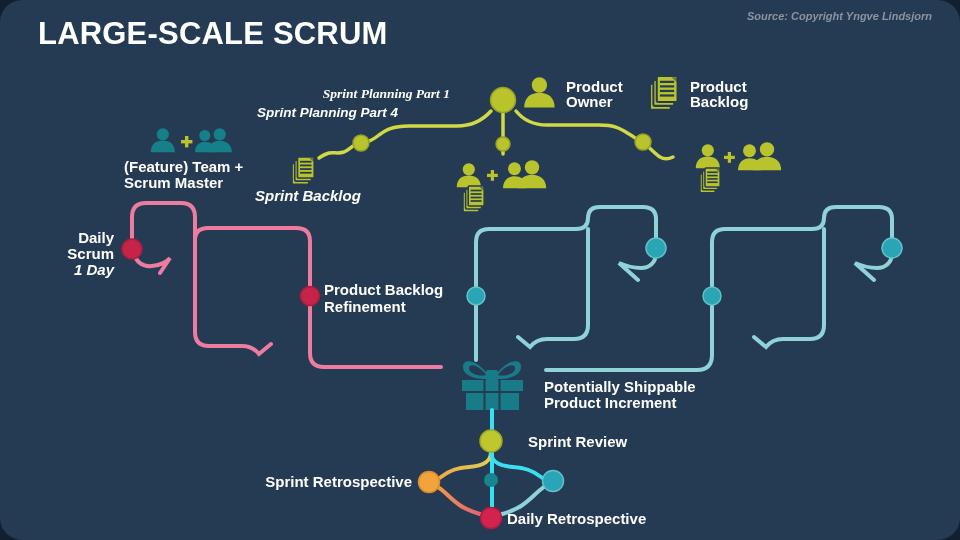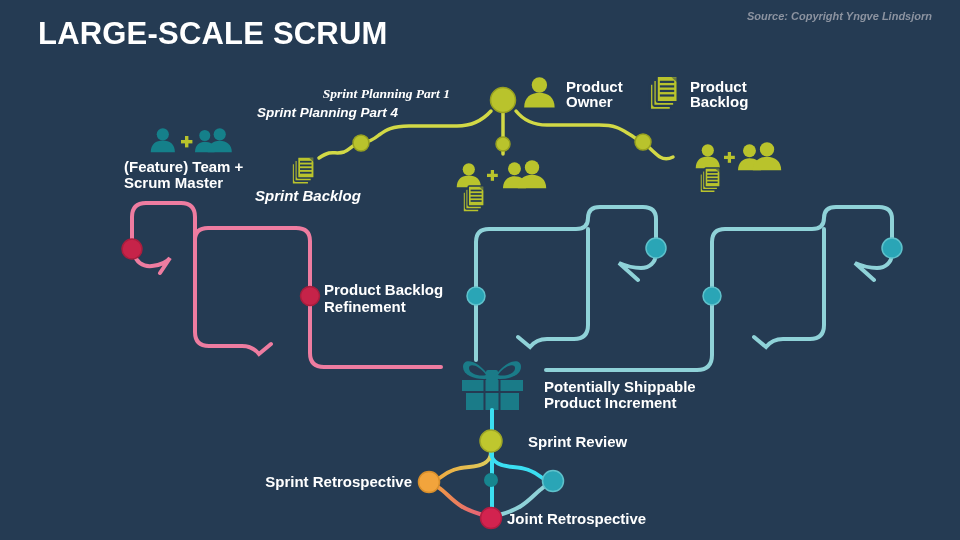--- a/index.html
+++ b/index.html
@@ -1,19 +1,20 @@
 <!DOCTYPE html>
 <html><head>
 <meta charset="utf-8">
 <style>
   html,body{margin:0;padding:0;background:#10202f;}
   .slide{
     position:relative;width:960px;height:540px;overflow:hidden;
     background:#253B53;
     font-family:"Liberation Sans",sans-serif;
+    border-radius:22px;
   }
   svg{position:absolute;left:0;top:0;}
   .lbl{
     position:absolute;color:#FFFFFF;font-weight:bold;font-size:15px;
     line-height:16px;white-space:nowrap;z-index:3;
   }
   .it{font-style:italic;}
   .title{left:38px;top:16px;font-size:31px;line-height:36px;letter-spacing:.2px;}
   .source{right:28px;top:8px;font-size:11px;color:#8C93A0;font-style:italic;}
   .spp1{right:510px;top:86px;font-size:13.5px;font-family:Liberation Serif, serif;}
@@ -178,29 +179,34 @@
     <div>Backlog</div>
   </div>
 
   <div class="lbl team">
     <div>(Feature) Team +</div>
     <div>Scrum Master</div>
   </div>
 
   <div class="lbl it sb">Sprint Backlog</div>
 
+  <div class="lbl daily">
+    <div>Daily</div>
+    <div>Scrum</div>
+    <div class="it">1 Day</div>
+  </div>
 
 
   <div class="lbl ref">
     <div>Product Backlog</div>
     <div>Refinement</div>
   </div>
 
   <div class="lbl psi">
     <div>Potentially Shippable</div>
     <div>Product Increment</div>
   </div>
 
   <div class="lbl review">Sprint Review</div>
   <div class="lbl retro">Sprint Retrospective</div>
-  <div class="lbl joint">Joint Retrospective</div>
+  <div class="lbl joint">Daily Retrospective</div>
 
 </div>
 
 </body></html>

